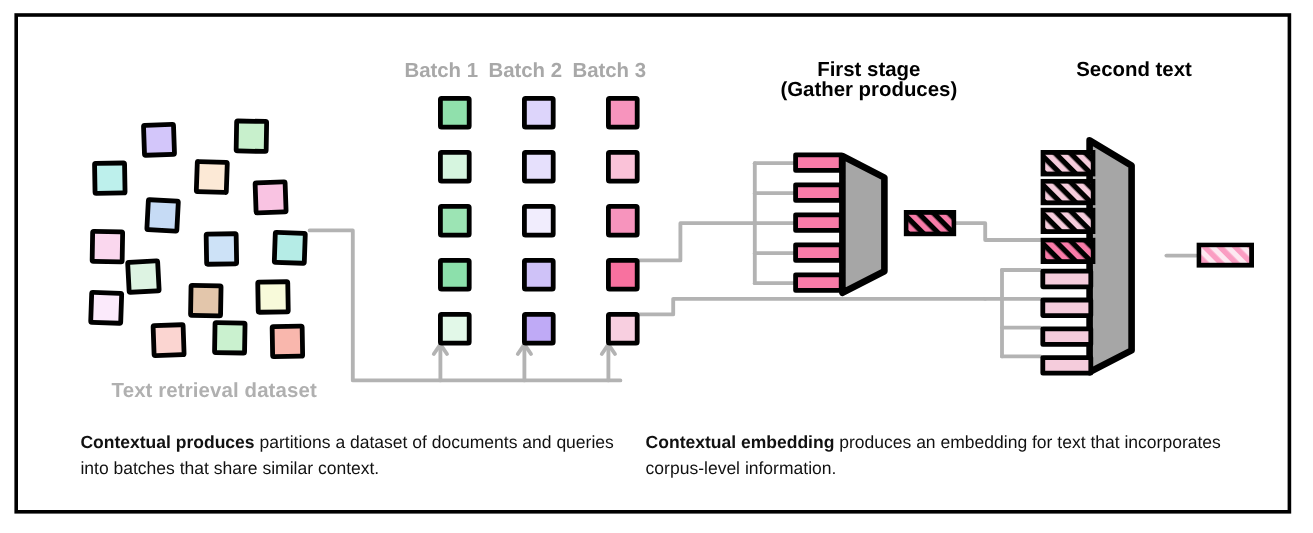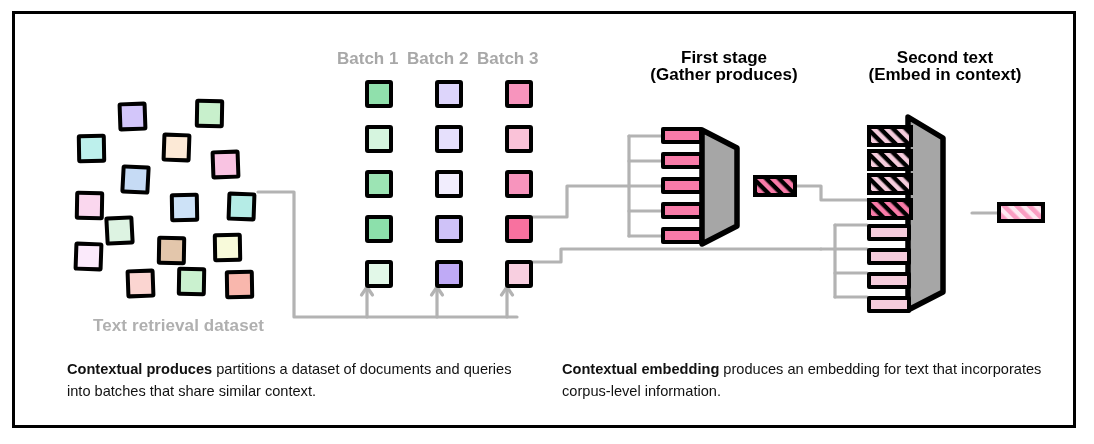--- a/index.html
+++ b/index.html
@@ -171,27 +171,26 @@
     <div class="batch-header" style="left:322px; top:35px; width:60px;">Batch 1</div>
     <div class="batch-header" style="left:392px; top:35px; width:60px;">Batch 2</div>
     <div class="batch-header" style="left:462px; top:35px; width:60px;">Batch 3</div>
 
     <div class="stage-title" style="left:634px; top:35px; width:150px;">
       <div>First stage</div>
       <div>(Gather produces)</div>
     </div>
     <div class="stage-title" style="left:835px; top:35px; width:190px;">
       <div>Second text</div>
-      <div>(Embed in context)</div>
     </div>
 
     <div class="caption" style="left:52px; top:344px; width:470px;">
       <b>Contextual produces</b><span> partitions a dataset of documents and queries into batches that share similar context.</span>
     </div>
-    <div class="caption" style="left:547px; top:344px; width:480px;">
+    <div class="caption" style="left:523px; top:344px; width:480px;">
       <b>Contextual embedding</b><span> produces an embedding for text that incorporates corpus-level information.</span>
     </div>
 
   <div>
         <div class="sq" style="left: 350px; top: 66px; width: 28px; height: 28px; background: rgb(144, 224, 172);"></div>
         <div class="sq" style="left: 350px; top: 111px; width: 28px; height: 28px; background: rgb(214, 245, 223);"></div>
         <div class="sq" style="left: 350px; top: 156px; width: 28px; height: 28px; background: rgb(156, 228, 180);"></div>
         <div class="sq" style="left: 350px; top: 201px; width: 28px; height: 28px; background: rgb(140, 224, 171);"></div>
         <div class="sq" style="left: 350px; top: 246px; width: 28px; height: 28px; background: rgb(226, 248, 232);"></div>
       </div>

